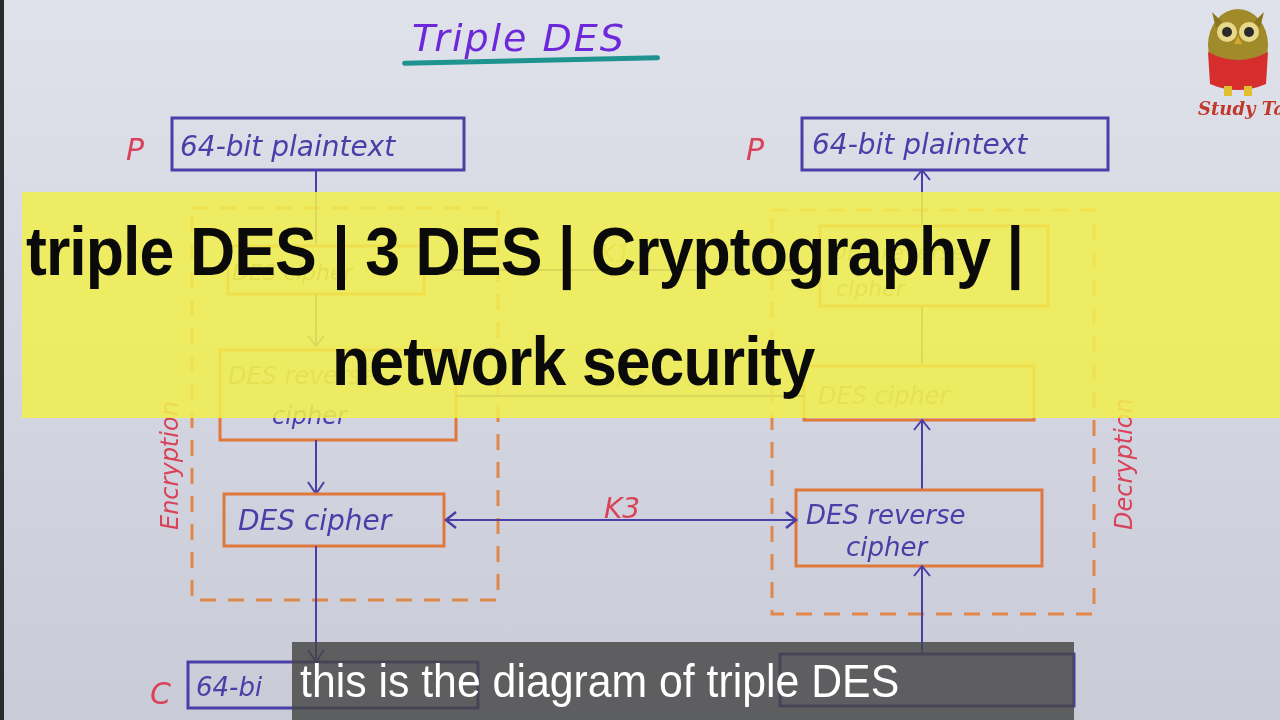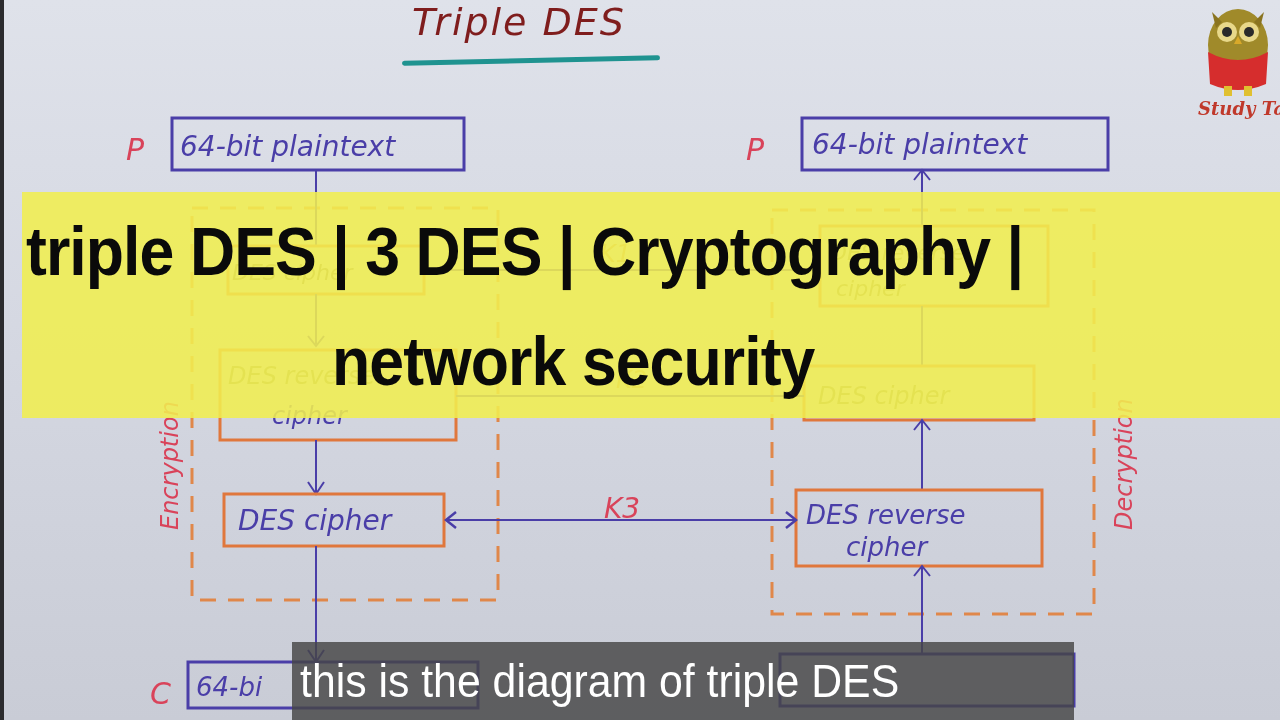--- a/index.html
+++ b/index.html
@@ -3,21 +3,21 @@
 <meta charset="utf-8">
 <style>
   html, body { margin:0; padding:0; }
   body { width:1280px; height:720px; overflow:hidden; position:relative;
          background:#d6d9e3; font-family:"Liberation Sans", sans-serif; }
   .edge-left { position:absolute; left:0; top:0; width:4px; height:720px; background:#2b2b2e; }
   .paper { position:absolute; left:4px; top:0; width:1276px; height:720px;
            background:linear-gradient(180deg,#dfe2ea 0%,#d5d8e2 45%,#c9ccd6 100%); }
   svg.diagram { position:absolute; left:0; top:0; }
   .hand { font-family:"DejaVu Sans", sans-serif; font-style:italic; }
-  .title-hw { position:absolute; left:412px; top:0; font-size:38px; color:#7f1d1d;
+  .title-hw { position:absolute; left:412px; top:16px; font-size:38px; color:#6d28d9;
               font-family:"DejaVu Sans", sans-serif; font-style:italic; letter-spacing:2px; }
   .title-underline { position:absolute; left:402px; top:58px; width:258px; height:5px;
                      background:#1f9390; border-radius:3px; transform:rotate(-1.2deg); }
   .logo { position:absolute; left:1196px; top:0; width:84px; height:130px; }
   .logo-text { position:absolute; left:1198px; top:98px; font-size:18px; color:#c0392b;
                font-family:"DejaVu Serif", serif; font-style:italic; font-weight:bold; white-space:nowrap; }
   .banner { position:absolute; left:22px; top:192px; width:1258px; height:226px;
             background:rgba(240,238,80,0.88); }
   .banner-line { position:absolute; color:#0a0a0a; font-weight:bold;
                  font-family:"Liberation Sans", sans-serif; font-size:68px; white-space:nowrap;

